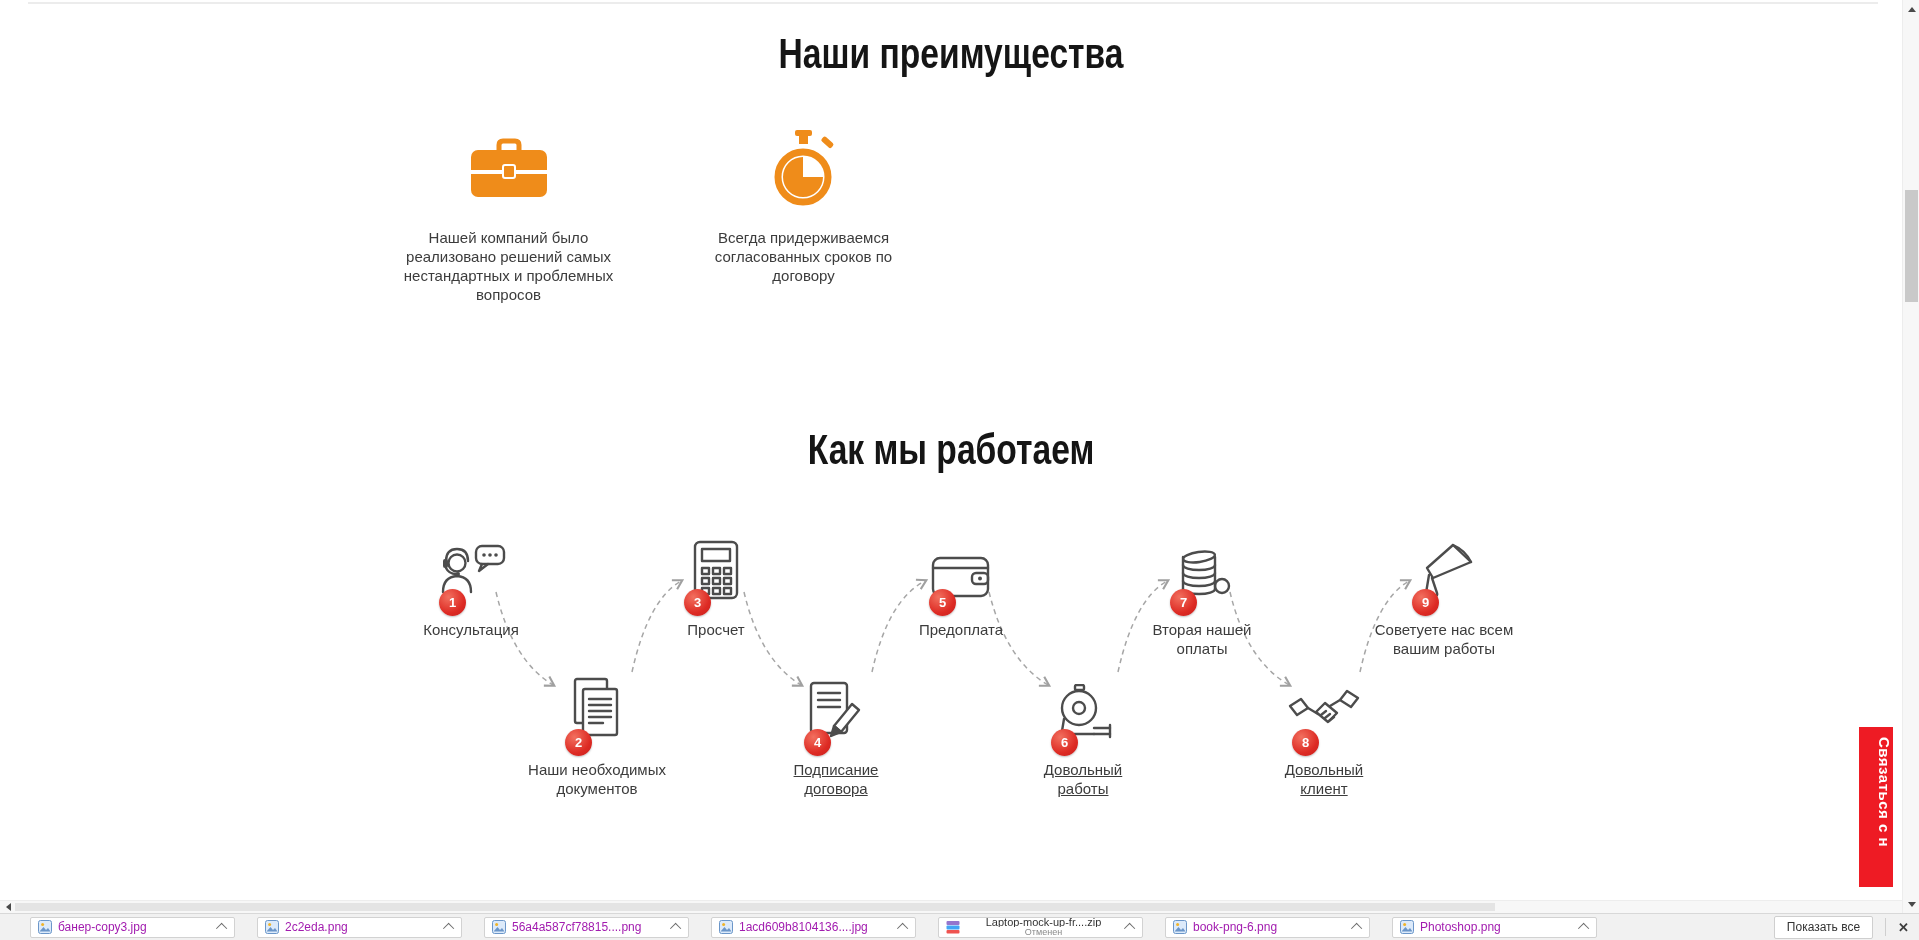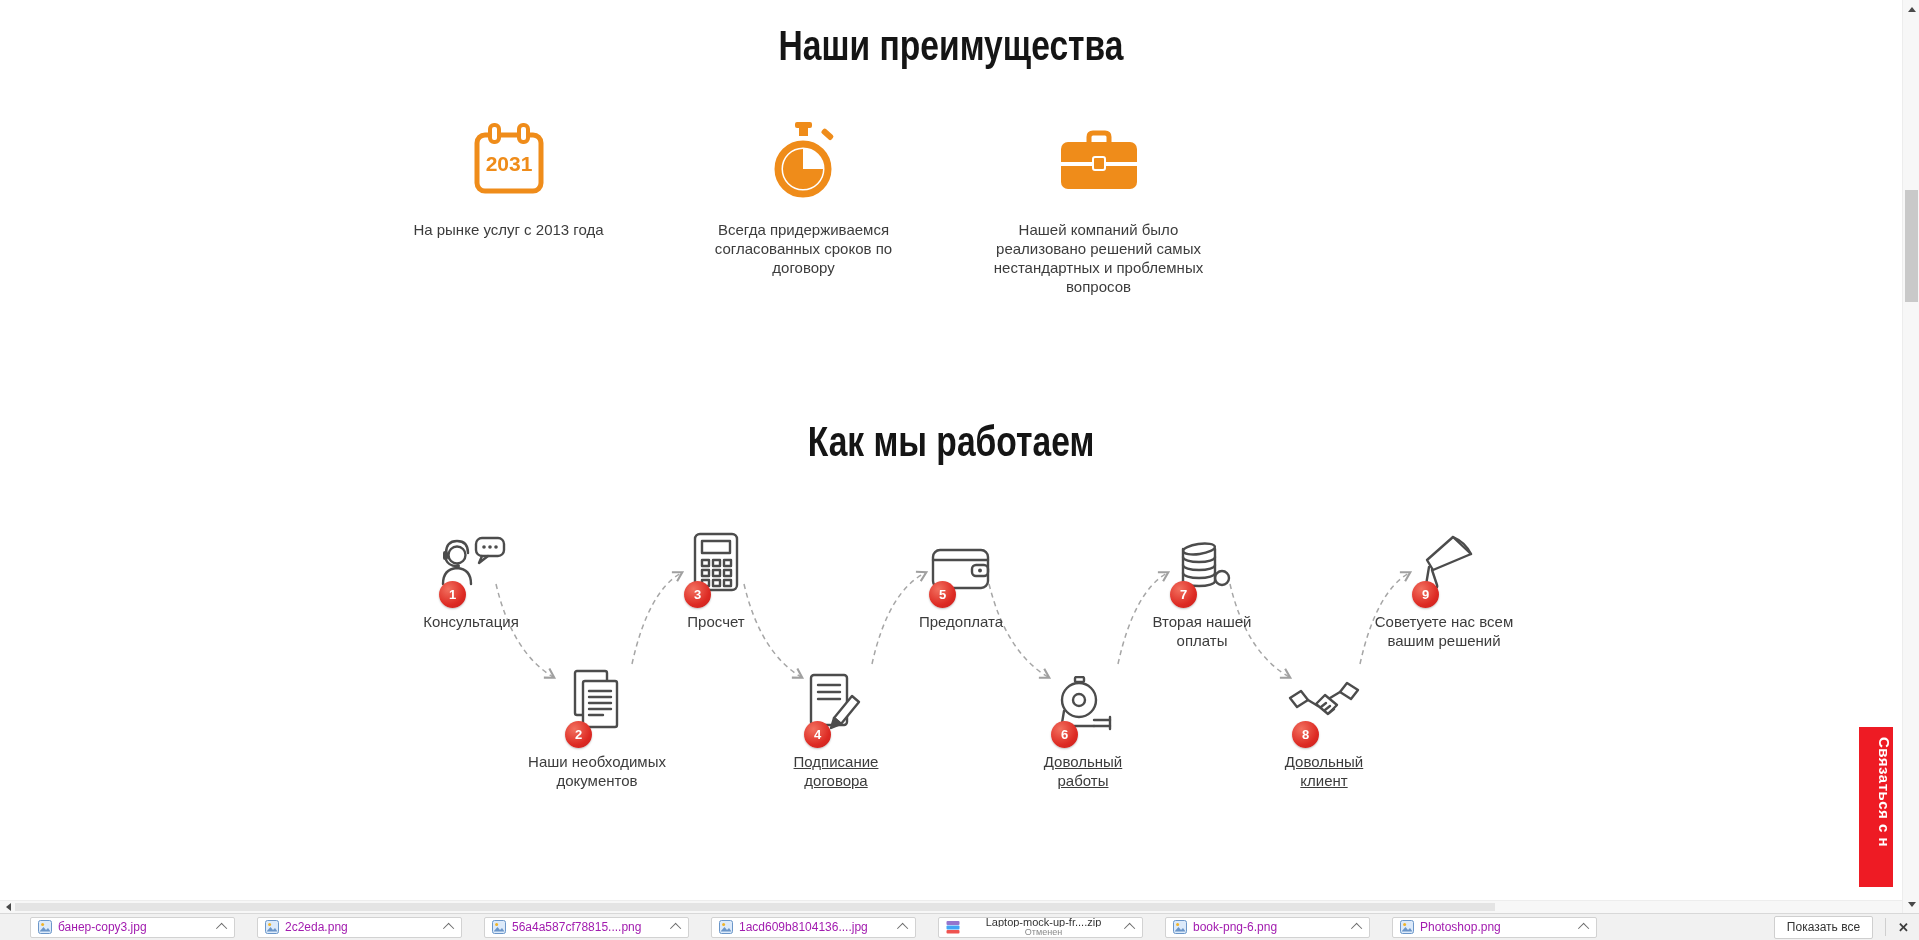--- a/index.html
+++ b/index.html
@@ -1,21 +1,21 @@
 <!DOCTYPE html>
 <html><head>
 <meta charset="utf-8">
 <style>
   html,body{margin:0;padding:0;}
   body{
     width:1919px;height:940px;overflow:hidden;position:relative;
     background:#fff;font-family:"Liberation Sans",sans-serif;color:#333;
   }
   .top-edge{position:absolute;top:2px;left:28px;width:1850px;height:2px;background:#ececec;}
-  .page{position:absolute;left:0;top:0;width:1902px;height:900px;background:#fff;}
+  .page{position:absolute;left:0;top:8px;width:1902px;height:900px;background:#fff;}
 
   
   .sec-title{
     position:absolute;left:0;right:0;text-align:center;margin:0;
     font-size:42px;font-weight:700;color:#151515;transform:scaleX(.8);
     letter-spacing:0;
   }
   .adv-title{top:22px;}
   .wf-title{top:418px;}
 
@@ -92,55 +92,44 @@
 </head>
 <body>
 
 <div class="top-edge"></div>
 
 <div class="page">
 
   <h1 class="sec-title adv-title">Наши преимущества</h1>
 
   <div class="adv-row">
+
     <div class="adv-col">
       <div class="adv-icon">
-        <svg class="adv-svg" width="76" height="74" viewBox="0 0 76 74">
-          <rect x="6" y="12" width="64" height="56" rx="8" fill="none" stroke="#ef8c1a" stroke-width="5"></rect>
-          <rect x="19" y="2" width="9" height="17" rx="4" fill="#fff" stroke="#ef8c1a" stroke-width="4"></rect>
-          <rect x="48" y="2" width="9" height="17" rx="4" fill="#fff" stroke="#ef8c1a" stroke-width="4"></rect>
-          <text x="38" y="48" text-anchor="middle" font-size="21" font-weight="bold" fill="#ef8c1a">2031</text>
+        <svg class="adv-svg" width="84" height="62" viewBox="0 0 84 62">
+          <path d="M32 13 V8 Q32 4 36 4 H48 Q52 4 52 8 V13" fill="none" stroke="#ef8c1a" stroke-width="5"></path>
+          <rect x="4" y="13" width="76" height="47" rx="7" fill="#ef8c1a"></rect>
+          <rect x="4" y="33" width="76" height="4" fill="#fff"></rect>
+          <rect x="36" y="28" width="12" height="13" rx="2" fill="#ef8c1a" stroke="#fff" stroke-width="2"></rect>
         </svg>
       </div>
-      <p class="adv-text w1">На рынке услуг с 2013 года</p>
+      <p class="adv-text w2">Нашей компаний было реализовано решений самых нестандартных и проблемных вопросов</p>
     </div>
 
     <div class="adv-col">
       <div class="adv-icon">
         <svg class="adv-svg" width="76" height="76" viewBox="0 0 76 76">
           <rect x="29" y="0" width="17" height="6" rx="2" fill="#ef8c1a"></rect>
           <rect x="33" y="5" width="9" height="9" fill="#ef8c1a"></rect>
           <rect x="55" y="9" width="13" height="6" rx="2" fill="#ef8c1a" transform="rotate(42 61 12)"></rect>
           <circle cx="37" cy="47" r="25" fill="none" stroke="#ef8c1a" stroke-width="7"></circle>
           <path d="M37 47 L37 27 A20 20 0 1 0 57 47 Z" fill="#ef8c1a"></path>
         </svg>
       </div>
       <p class="adv-text w3">Всегда придерживаемся согласованных сроков по договору</p>
-    </div>
-
-    <div class="adv-col">
-      <div class="adv-icon">
-        <svg class="adv-svg" width="84" height="62" viewBox="0 0 84 62">
-          <path d="M32 13 V8 Q32 4 36 4 H48 Q52 4 52 8 V13" fill="none" stroke="#ef8c1a" stroke-width="5"></path>
-          <rect x="4" y="13" width="76" height="47" rx="7" fill="#ef8c1a"></rect>
-          <rect x="4" y="33" width="76" height="4" fill="#fff"></rect>
-          <rect x="36" y="28" width="12" height="13" rx="2" fill="#ef8c1a" stroke="#fff" stroke-width="2"></rect>
-        </svg>
-      </div>
-      <p class="adv-text w2">Нашей компаний было реализовано решений самых нестандартных и проблемных вопросов</p>
     </div>
 
   </div>
 
   <h1 class="sec-title wf-title">Как мы работаем</h1>
 
   <svg class="arrows" width="1902" height="900">
     <defs>
       <marker id="ah" markerWidth="10" markerHeight="10" refX="6" refY="4.5" orient="auto">
         <path d="M1 1 L7 4.5 L1 8" fill="none" stroke="#a0a0a0" stroke-width="1.4"></path>
@@ -312,21 +301,21 @@
     <div class="icon-wrap">
       <span>
         <svg width="62" height="58" viewBox="0 0 62 58" class="wf-ico">
           <path d="M58 20 L20 36 L14 26 L40 3 Z"></path>
           <path d="M58 20 Q52 8 40 3"></path>
           <path d="M19 36 L24 51 Q25 54 22 54 L15 54 Q12 54 13 51 L16 33"></path>
         </svg>
       </span>
       <span class="badge">9</span>
     </div>
-    <div class="step-label lw170">Советуете нас всем вашим решений</div>
+    <div class="step-label lw170">Советуете нас всем вашим работы</div>
   </div>
 
 </div>
 
 <a class="contact-tab">Связаться с н</a>
 
 <div class="v-scrollbar">
   <div class="sb-btn v-up">
       <span class="tri-up"></span>
     </div>

